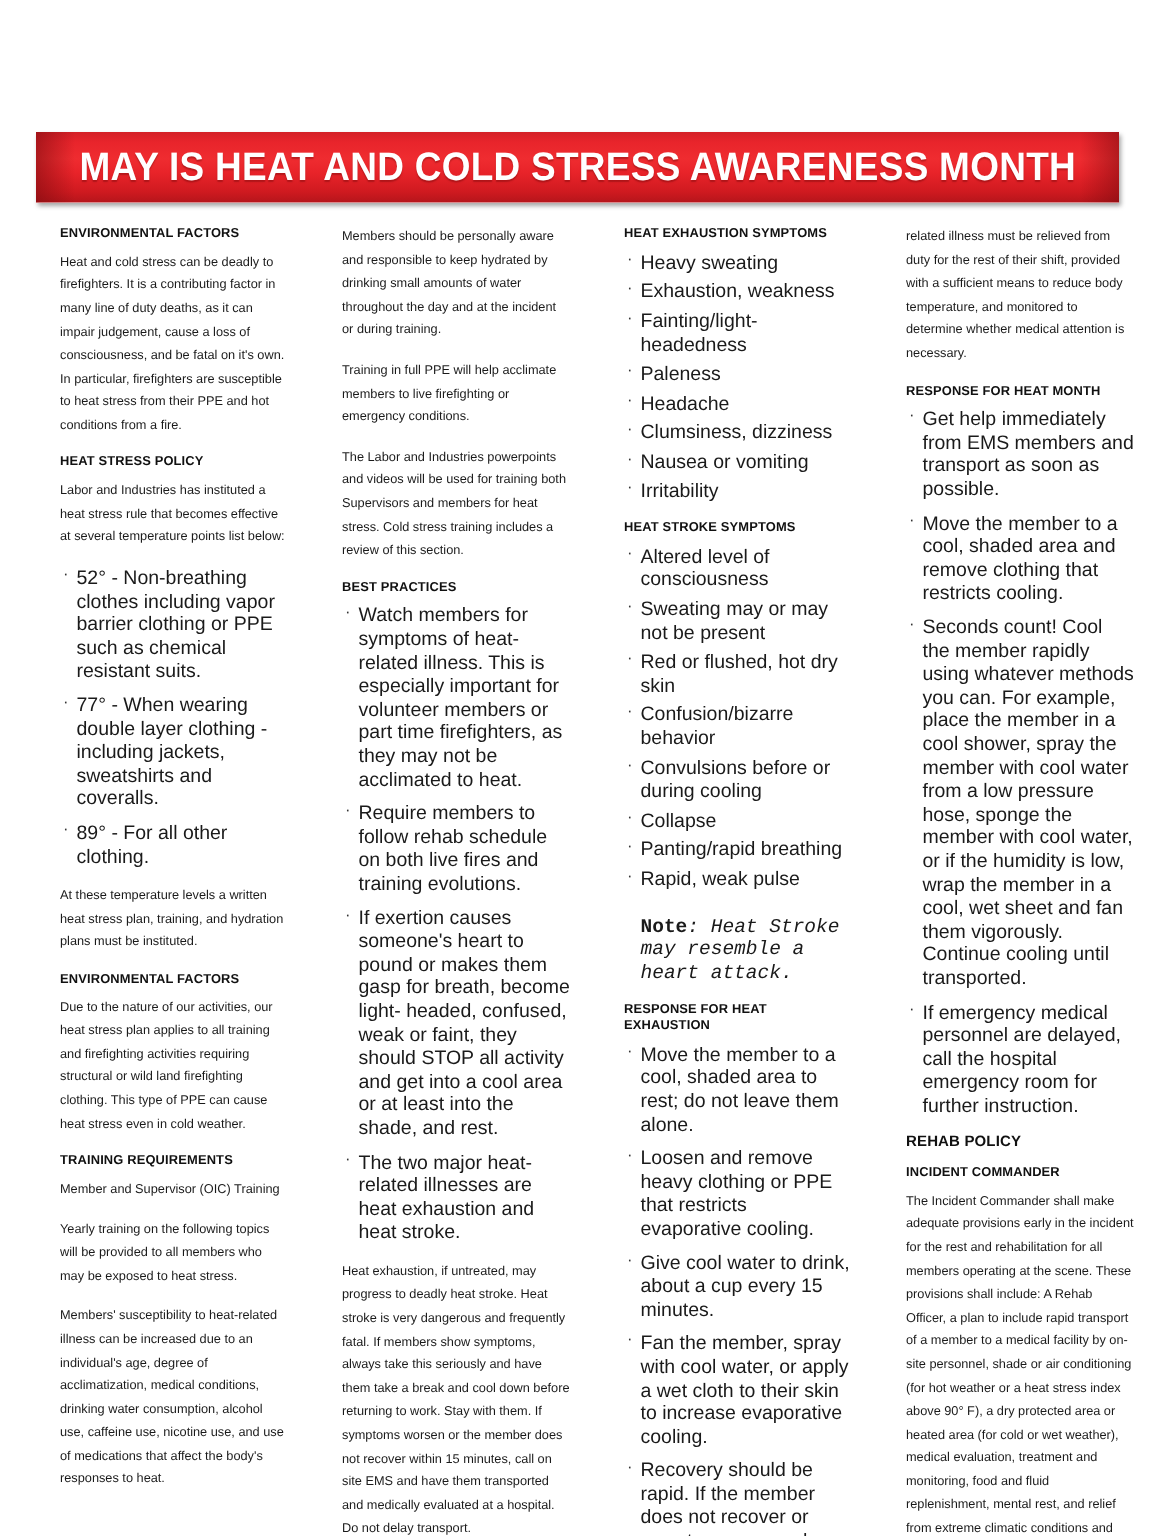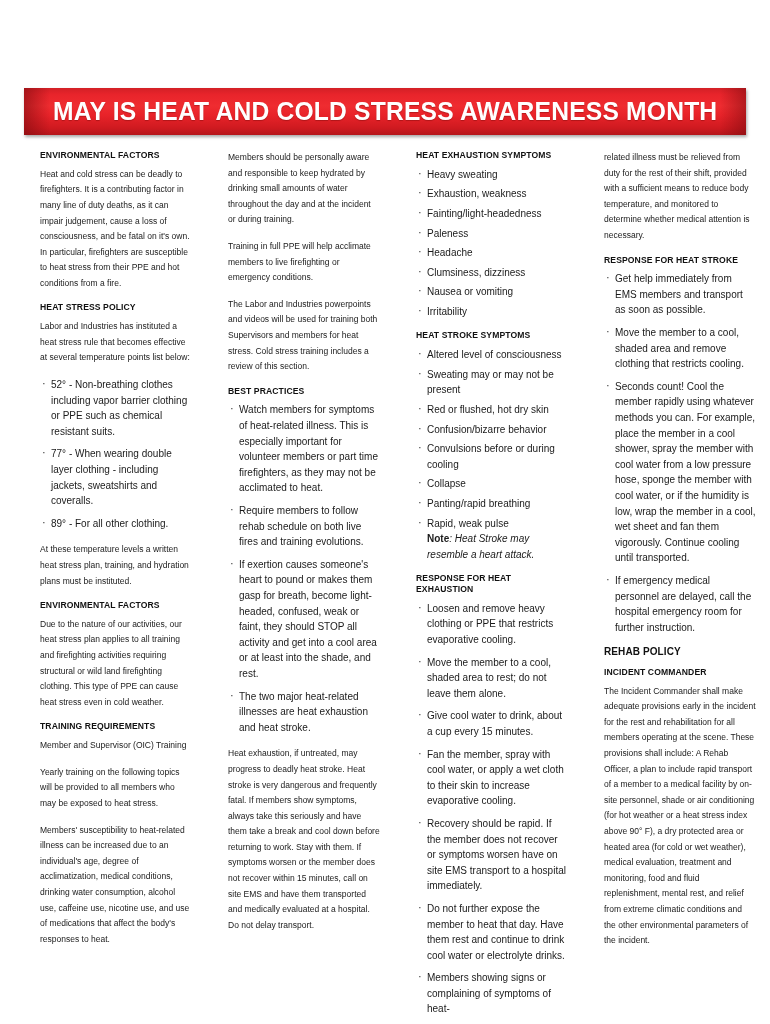--- a/index.html
+++ b/index.html
@@ -112,40 +112,41 @@
     margin: 0 0 11px 0;
     color: #1a1a1a;
   }
   ul.bul {
     list-style: none;
     margin: 0 0 11px 0;
     padding: 0;
   }
   ul.bul li {
     position: relative;
-    font-size: 10px;
+    font-size: 13px;
     line-height: 15.6px;
     padding-left: 11px;
     margin-bottom: 7px;
     color: #1a1a1a;
   }
   ul.bul li:last-child { margin-bottom: 0; }
   ul.bul li::before {
     content: "\00B7";
     position: absolute;
     left: 2px;
     top: -1px;
     font-size: 11px;
     line-height: 15.6px;
     color: #333;
   }
   ul.bul.tightlist li { margin-bottom: 4px; }
   .note {
     display: block;
-    margin-top: 0;
+    margin-top: 16px;
+    font-family: Liberation Mono, monospace;
   }
   .note b { font-weight: bold; font-style: normal; }
   .note i { font-style: italic; }
 </style>
 </head>
 <body>
 
 <div class="page">
 
   <div class="banner-wrap">
@@ -204,32 +205,32 @@
           <li>Sweating may or may not be present</li>
           <li>Red or flushed, hot dry skin</li>
           <li>Confusion/bizarre behavior</li>
           <li>Convulsions before or during cooling</li>
           <li>Collapse</li>
           <li>Panting/rapid breathing</li>
           <li>Rapid, weak pulse<span class="note"><b>Note</b><i>: Heat Stroke may resemble a heart attack.</i></span></li>
         </ul>
         <h2 class="sec">RESPONSE FOR HEAT EXHAUSTION</h2>
         <ul class="bul">
+          <li>Move the member to a cool, shaded area to rest; do not leave them alone.</li>
           <li>Loosen and remove heavy clothing or PPE that restricts evaporative cooling.</li>
-          <li>Move the member to a cool, shaded area to rest; do not leave them alone.</li>
           <li>Give cool water to drink, about a cup every 15 minutes.</li>
           <li>Fan the member, spray with cool water, or apply a wet cloth to their skin to increase evaporative cooling.</li>
           <li>Recovery should be rapid.  If the member does not recover or symptoms worsen have on site EMS transport to a hospital immediately.</li>
           <li>Do not further expose the member to heat that day. Have them rest and continue to drink cool water or electrolyte drinks.</li>
           <li>Members showing signs or complaining of symptoms of heat-</li>
         </ul>
       </div>
     <div class="col" id="col-3">
         <p class="para">related illness must be relieved from duty for the rest of their shift, provided with a sufficient means to reduce body temperature, and monitored to determine whether medical attention is necessary.</p>
-        <h2 class="sec">RESPONSE FOR HEAT STROKE</h2>
+        <h2 class="sec">RESPONSE FOR HEAT MONTH</h2>
         <ul class="bul">
           <li>Get help immediately from EMS members and transport as soon as possible.</li>
           <li>Move the member to a cool, shaded area and remove clothing that restricts cooling.</li>
           <li>Seconds count! Cool the member rapidly using whatever methods you can. For example, place the member in a cool shower, spray the member with cool water from a low pressure hose, sponge the member with cool water, or if the humidity is low, wrap the member in a cool, wet sheet and fan them vigorously. Continue cooling until transported.</li>
           <li>If emergency medical personnel are delayed, call the hospital emergency room for further instruction.</li>
         </ul>
         <h2 class="sec big">REHAB POLICY</h2>
         <h2 class="sec">INCIDENT COMMANDER</h2>
         <p class="para">The Incident Commander shall make adequate provisions early in the incident for the rest and rehabilitation for all members operating at the scene. These provisions shall include: A Rehab Officer, a plan to include rapid transport of a member to a medical facility by on-site personnel, shade or air conditioning (for hot weather or a heat stress index above 90° F), a dry protected area or heated area (for cold or wet weather),  medical evaluation, treatment and monitoring, food and fluid replenishment, mental rest, and relief from extreme climatic conditions and the other environmental parameters of the incident.</p>
       </div>

